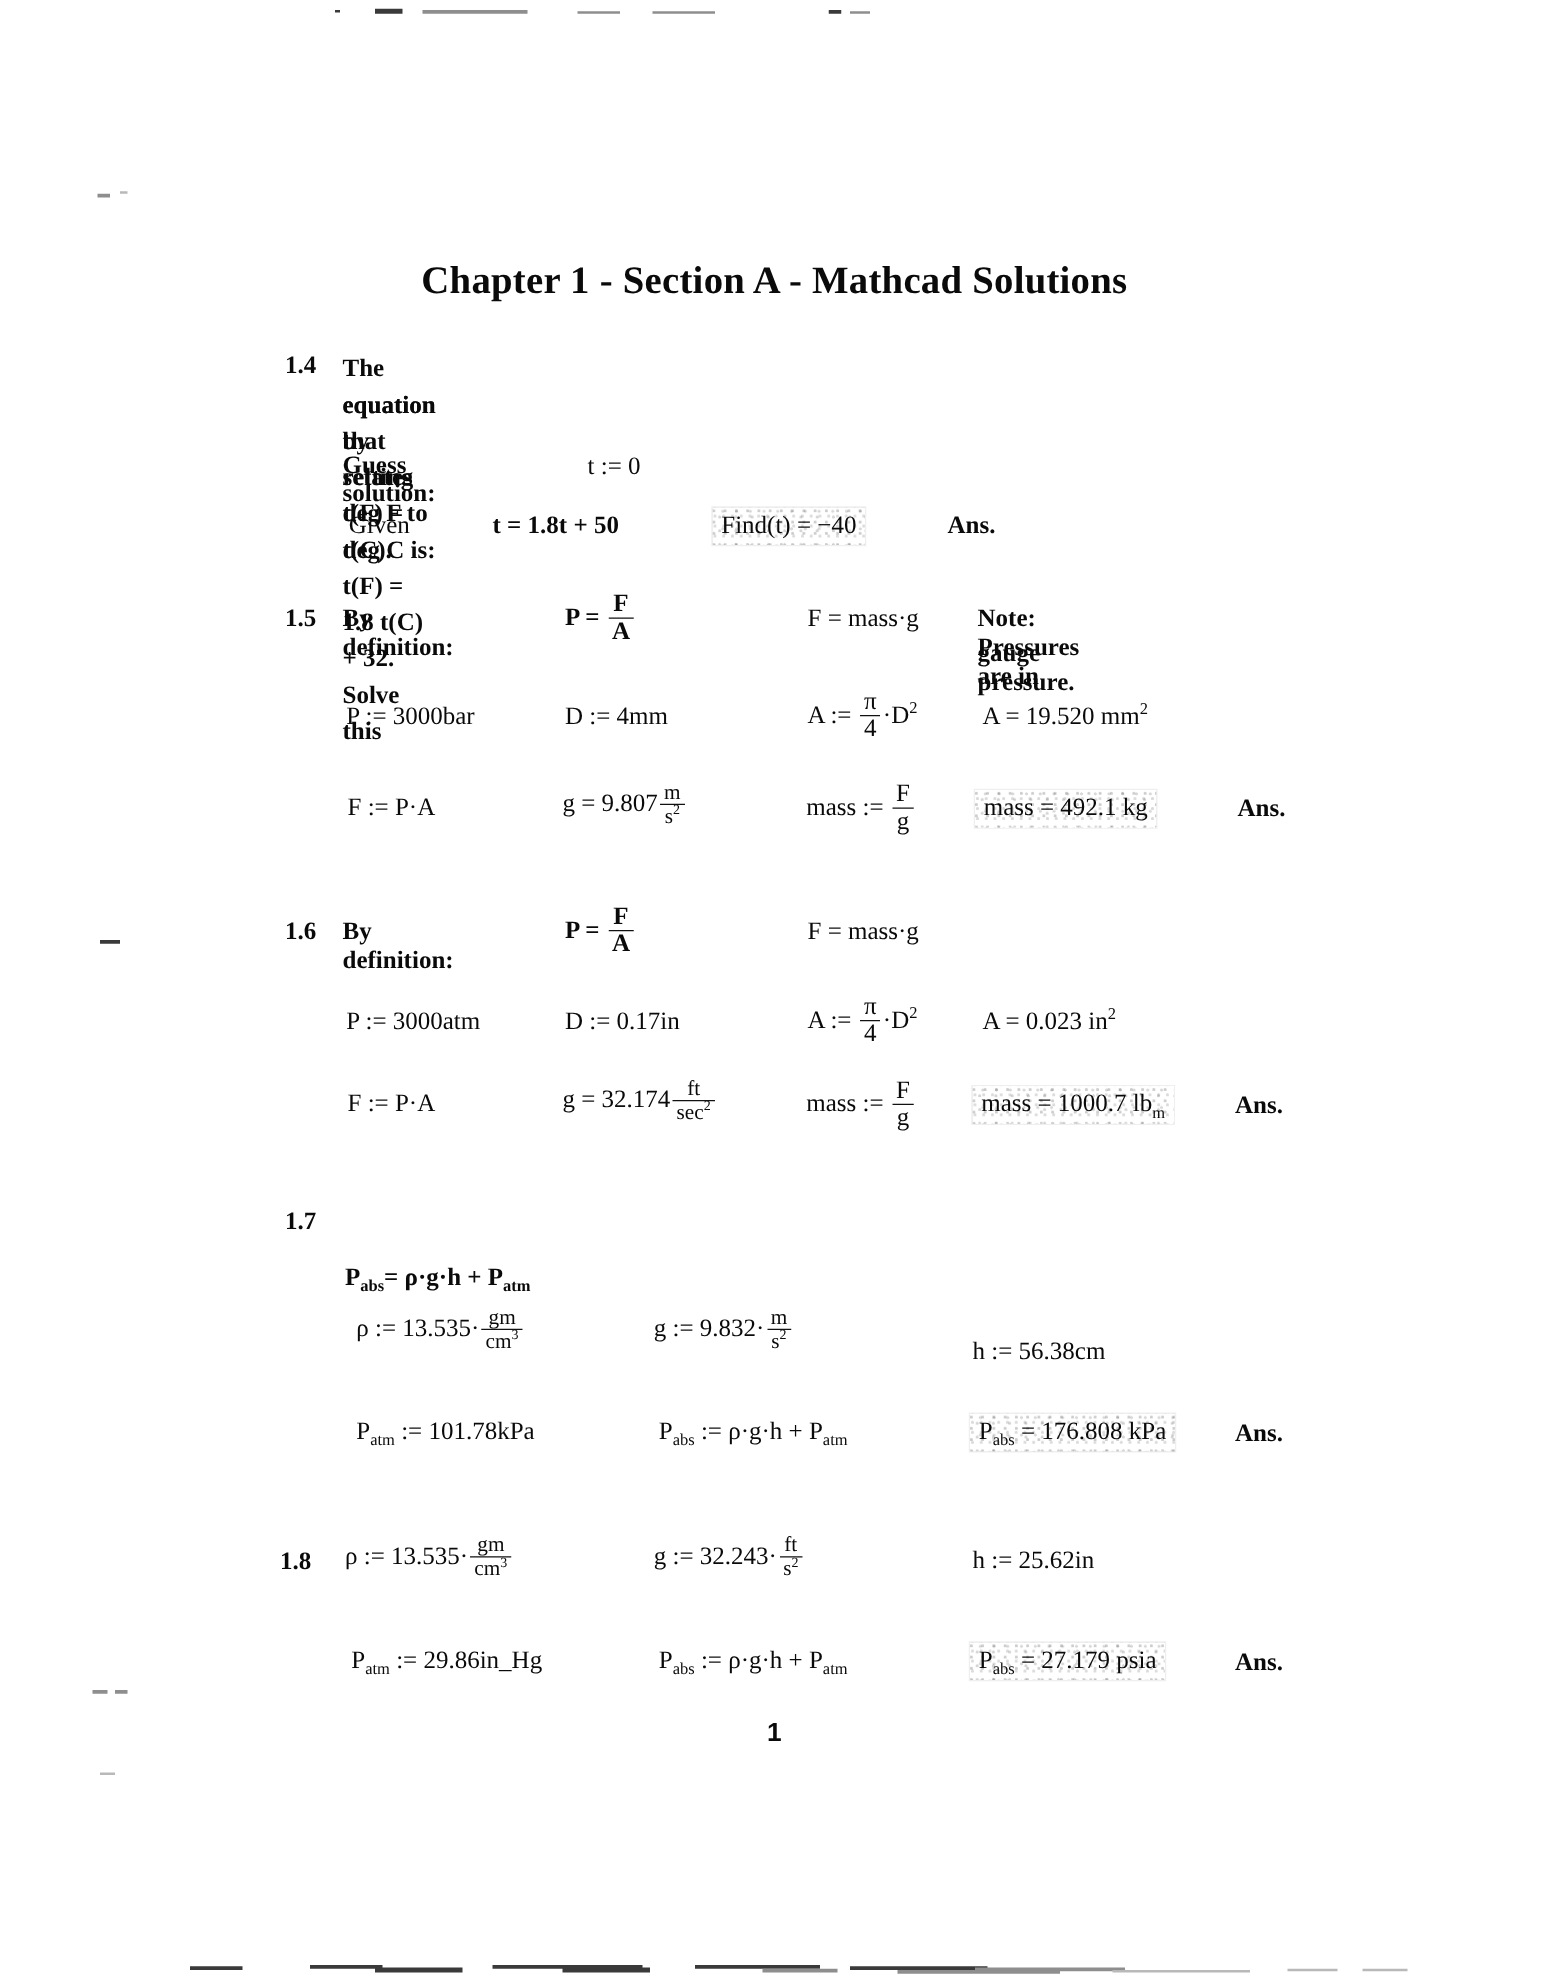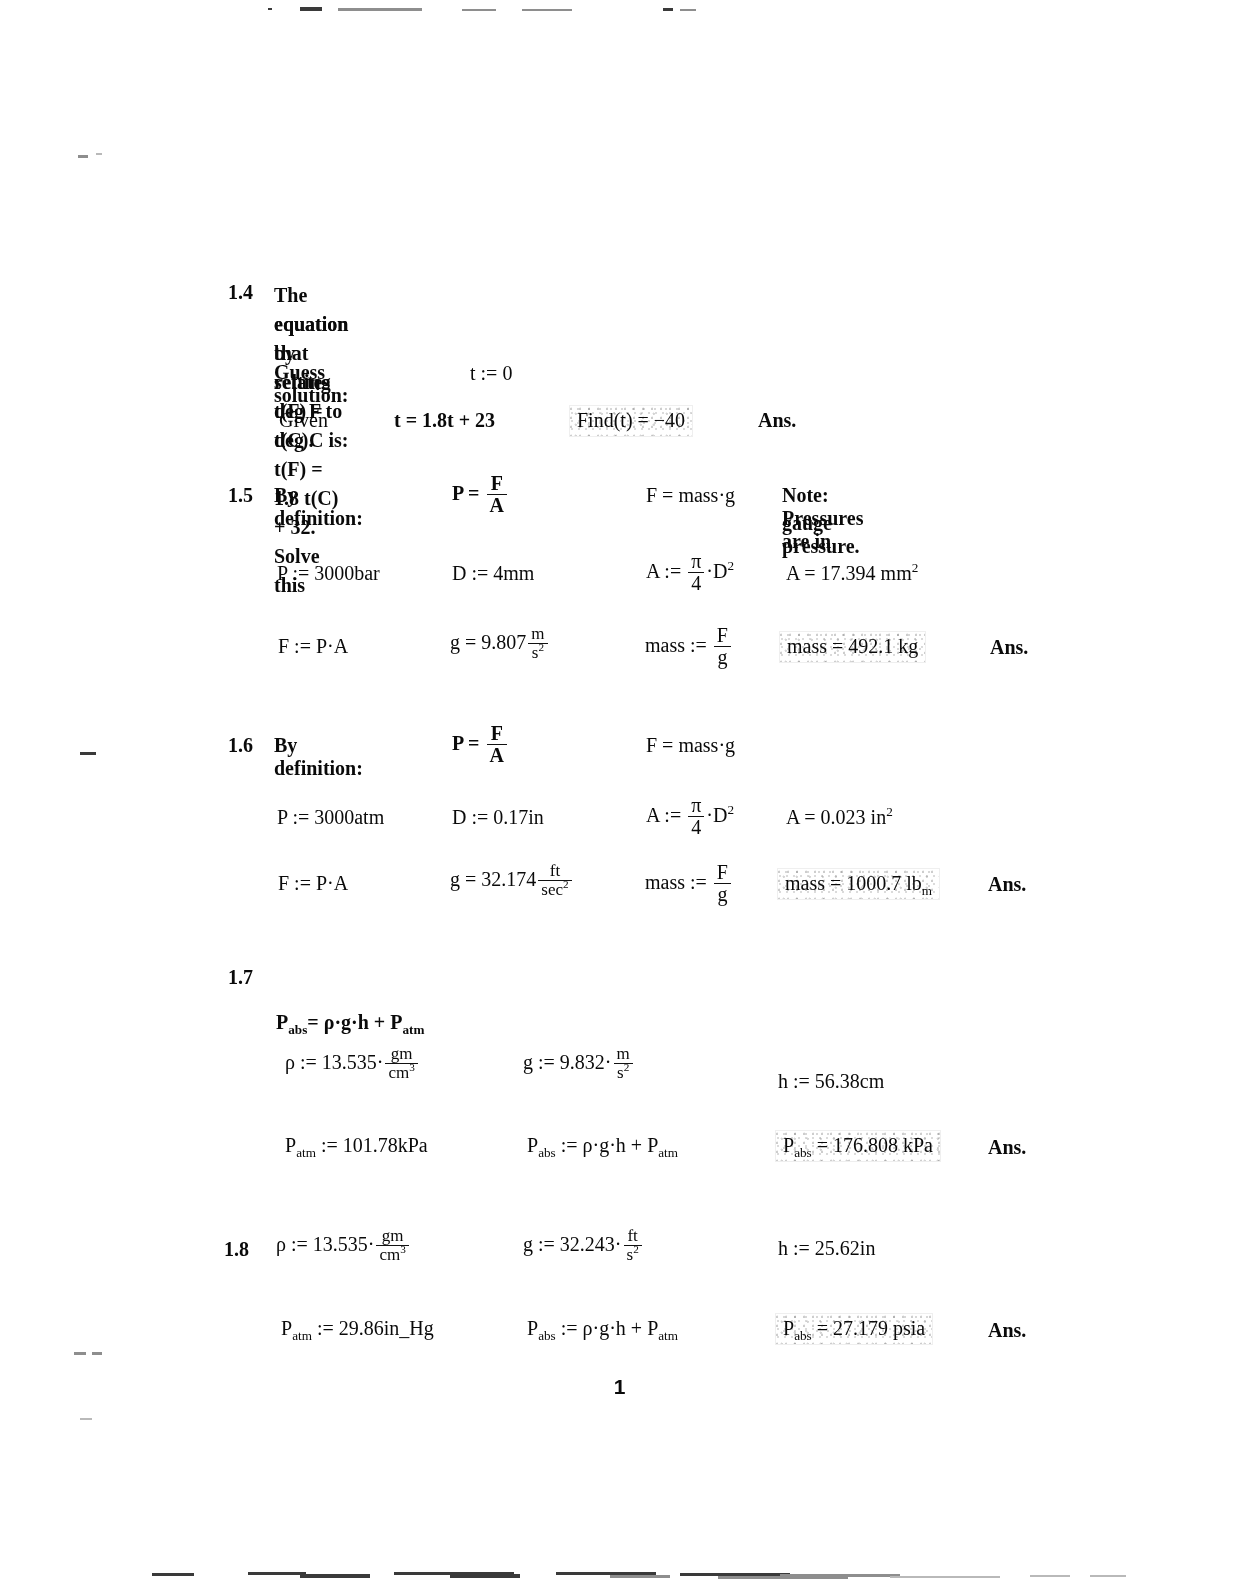--- a/index.html
+++ b/index.html
@@ -139,31 +139,32 @@
   <div class="artifact" style="left:450px; top:1574px; width:70px; height:4px;"></div>
   <div class="artifact" style="left:556px; top:1572px; width:100px; height:3px;"></div>
   <div class="artifact light" style="left:610px; top:1575px; width:60px; height:3px;"></div>
   <div class="artifact" style="left:680px; top:1573px; width:110px; height:3px;"></div>
   <div class="artifact light" style="left:718px; top:1576px; width:130px; height:3px;"></div>
   <div class="artifact light" style="left:780px; top:1574px; width:120px; height:3px;"></div>
   <div class="artifact vlight" style="left:890px; top:1576px; width:110px; height:2px;"></div>
   <div class="artifact vlight" style="left:1030px; top:1575px; width:40px; height:2px;"></div>
   <div class="artifact vlight" style="left:1090px; top:1575px; width:36px; height:2px;"></div>
 
+  <div class="doc-title">Chapter 1 - Section A - Mathcad Solutions</div>
 
   <div class="problem">
     <div class="pnum" style="left:228px; top:281px;">1.4</div>
     <div class="ptext" style="left:274px; top:281px;">The equation that relates deg F to deg C is: t(F) = 1.8 t(C) + 32.  Solve this</div>
     <div class="ptext" style="left:274px; top:310px;">equation by setting t(F) = t(C).</div>
 
     <div class="lbl-bold" style="left:274px; top:361px;">Guess solution:</div>
     <div class="expr" style="left:470px; top:362px;">t := 0</div>
 
     <div class="expr" style="left:279px; top:409px;">Given</div>
-    <div class="expr bold" style="left:394px; top:409px;">t = 1.8t + 23</div>
+    <div class="expr bold" style="left:394px; top:409px;">t = 1.8t + 50</div>
     <div class="result" style="left:570px; top:406px;">Find(t) = −40</div>
     <div class="ans" style="left:758px; top:409px;">Ans.</div>
   </div>
 
   <div class="problem">
     <div class="pnum" style="left:228px; top:484px;">1.5</div>
     <div class="lbl-bold" style="left:274px; top:484px;">By definition:</div>
 
     <div class="expr bold" style="left:452px; top:474px;">
       <span>P =</span>
@@ -182,21 +183,21 @@
 
     <div class="expr" style="left:646px; top:552px;">
       <span>A :=</span>
       <span class="frac">
         <span class="num">π</span>
         <span class="den">4</span>
       </span><span>·D</span><sup class="exp">2</sup>
     </div>
 
     <div class="expr" style="left:786px; top:562px;">
-      <span>A = 17.394 mm</span><sup class="exp">2</sup>
+      <span>A = 19.520 mm</span><sup class="exp">2</sup>
     </div>
 
     <div class="expr" style="left:278px; top:635px;">F := P·A</div>
 
     <div class="expr" style="left:450px; top:626px;">
       <span>g = 9.807</span><span class="frac small">
         <span class="num">m</span>
         <span class="den"><span>s</span><sup class="exp">2</sup></span>
       </span>
     </div>

